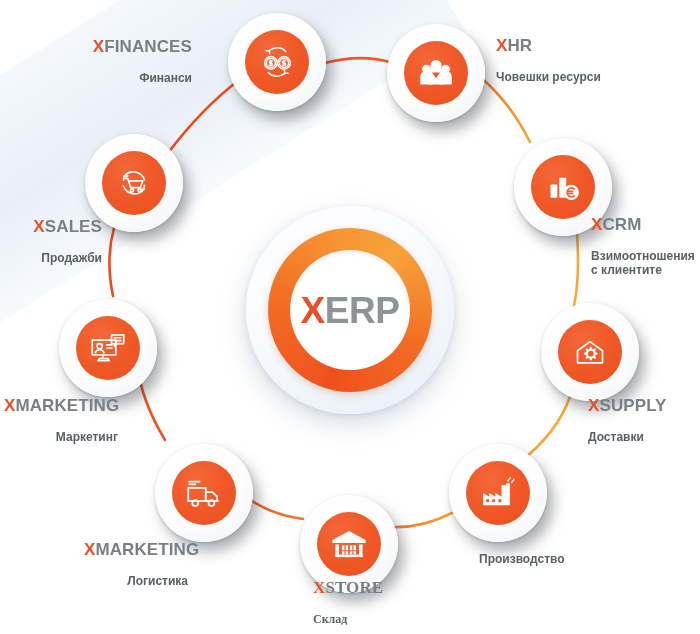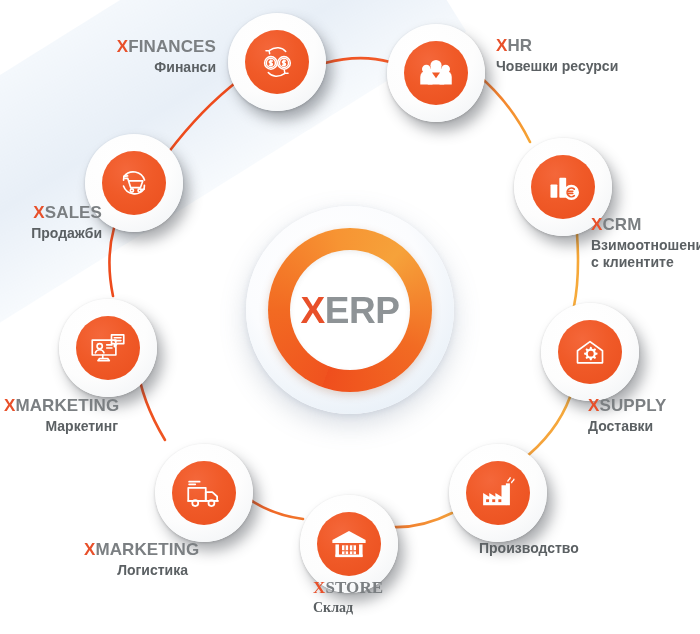--- a/index.html
+++ b/index.html
@@ -90,21 +90,21 @@
     position:absolute;
     z-index:5;
     line-height:1.18;
     white-space:nowrap;
   }
   .label .title{
     font-size:17px;font-weight:bold;color:#7b7f82;letter-spacing:0.1px;
   }
   .label .title .x{color:#e8502a;}
   .label .sub{
-    font-size:14px;color:#5b6063;font-weight:bold;margin-top:2px;
+    font-size:12px;color:#5b6063;font-weight:bold;margin-top:14px;
   }
   .label.right{text-align:left;}
   .label.left{text-align:right;}
 </style>
 </head>
 <body>
 
 <div id="stage">
 
   <div class="ribbon"></div>
@@ -311,21 +311,21 @@
         <path d="M35.5 31 l-4.2 .6 M35.5 31 l.4 -4.2"></path>
         <path d="M13.6 18.8 h3.3 l3.3 10.4 h11.2 l2.6 -7.6 H18.8"></path>
         <circle cx="21.6" cy="32.6" r="1.8"></circle>
         <circle cx="30.4" cy="32.6" r="1.8"></circle>
       </g>
     </svg>
         </div>
       </div>
     </div>
   <div id="labels">
-      <div class="label left" style="left: 116px; top: 37px; width: 100px;">
+      <div class="label left" style="left: 92px; top: 37px; width: 100px;">
         <div class="title"><span class="x">X</span><span>FINANCES</span></div>
         <div class="sub">Финанси</div>
       </div>
       <div class="label right" style="left: 496px; top: 36px; width: 140px;">
         <div class="title"><span class="x">X</span><span>HR</span></div>
         <div class="sub">Човешки ресурси</div>
       </div>
       <div class="label right" style="left: 591px; top: 215px; width: 110px;">
         <div class="title"><span class="x">X</span><span>CRM</span></div>
         <div class="sub">Взимоотношения<br>с клиентите</div>
@@ -342,19 +342,19 @@
         <div class="sub">Склад</div>
       </div>
       <div class="label left" style="left: 84px; top: 540px; width: 104px;">
         <div class="title"><span class="x">X</span><span>MARKETING</span></div>
         <div class="sub">Логистика</div>
       </div>
       <div class="label left" style="left: 4px; top: 396px; width: 114px;">
         <div class="title"><span class="x">X</span><span>MARKETING</span></div>
         <div class="sub">Маркетинг</div>
       </div>
-      <div class="label left" style="left: 26px; top: 203px; width: 76px;">
+      <div class="label left" style="left: 26px; top: 217px; width: 76px;">
         <div class="title"><span class="x">X</span><span>SALES</span></div>
         <div class="sub">Продажби</div>
       </div>
     </div>
 
 </div>
 
 </body></html>

